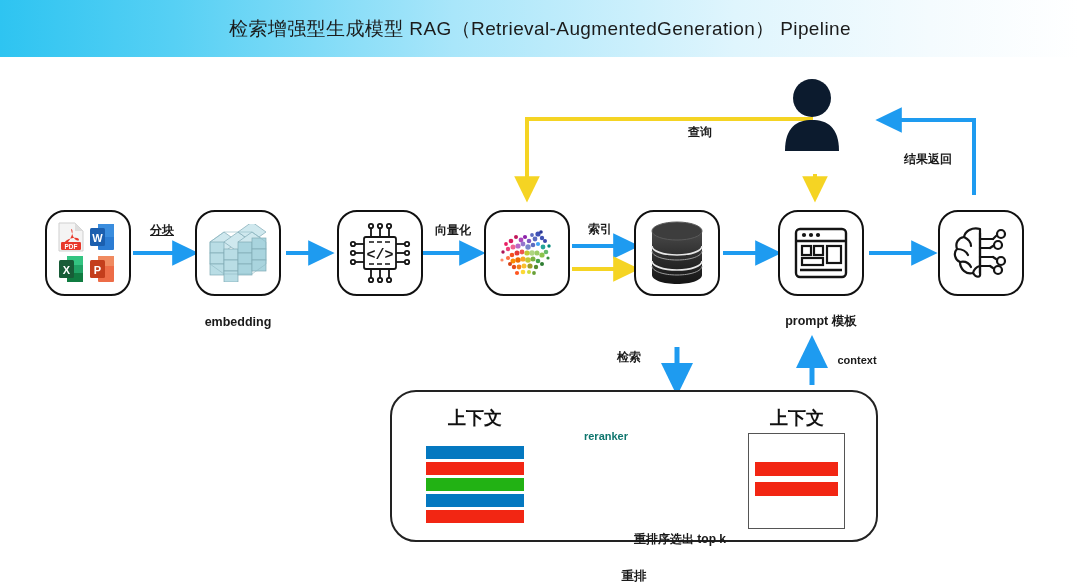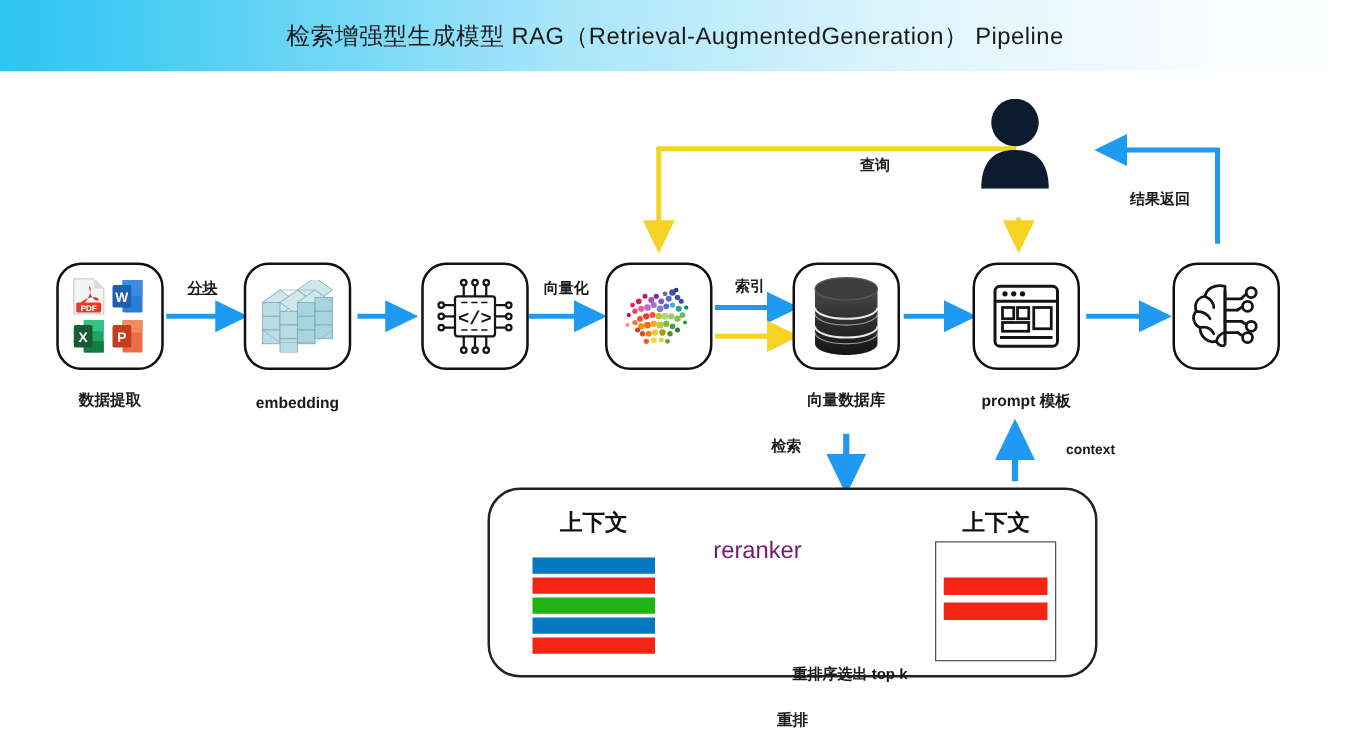--- a/index.html
+++ b/index.html
@@ -58,21 +58,21 @@
     border:2px solid #222;border-radius:26px;background:#fff;box-sizing:border-box;
   }
   .ctx-title{position:absolute;font-size:18px;font-weight:bold;color:#111;white-space:nowrap;}
   .bars{position:absolute;width:98px;}
   .bar{height:13px;margin-bottom:3px;}
   #right-ctx-box{
     position:absolute;border:1.5px solid #555;background:#fff;box-sizing:border-box;
   }
   .rbar{position:absolute;height:14px;background:#F22613;}
   #reranker-label{
-    position:absolute;font-size:19px;font-weight:normal;color:#701a75;white-space:nowrap;
+    position:absolute;font-size:11px;font-weight:bold;color:#0f766e;white-space:nowrap;
   }
   #bottom-label{
     position:absolute;font-size:12.5px;font-weight:bold;color:#1a1a1a;
     white-space:nowrap;text-align:center;
   }
 </style>
 </head>
 <body>
 
 <div id="header">
@@ -169,21 +169,20 @@
       <div class="docicon ppt">
         <svg width="26" height="30" viewBox="0 0 26 30">
           <rect x="9" y="1" width="16" height="26" rx="1" fill="#ED6C47"></rect>
           <rect x="9" y="1" width="16" height="10" fill="#F08A60"></rect>
           <rect x="1" y="5" width="15" height="18" rx="1.5" fill="#C43E1C"></rect>
           <text x="8.5" y="18.5" font-size="11" font-weight="bold" fill="#fff" text-anchor="middle" font-family="Liberation Sans, sans-serif">P</text>
         </svg>
       </div>
     </div>
   </div>
-  <div class="node-label" style="left:8px;top:255px;">数据提取</div>
 
   <div class="node" style="left:195px;top:153px;">
     <svg class="cube" viewBox="0 0 64 58">
       <g>
 
         <g fill="#cfe8ee" stroke="#7fa9b4" stroke-width="0.7">
           <path d="M4,18 L18,8 L32,18 L18,28 Z"></path>
           <path d="M18,8 L32,-2 L46,8 L32,18 Z" transform="translate(0,10)"></path>
           <path d="M18,8 L32,-2 L46,8 L32,18 Z" transform="translate(14,0)"></path>
           <path d="M32,18 L46,8 L60,18 L46,28 Z"></path>
@@ -316,21 +315,20 @@
         <path d="M6,10 v44 c0,5 11,9 25,9 s25,-4 25,-9 V10 Z" fill="url(#dbg)"></path>
         <ellipse cx="31" cy="10" rx="25" ry="9" fill="#3d3d3d"></ellipse>
         <ellipse cx="31" cy="10" rx="25" ry="9" fill="none" stroke="#5a5a5a" stroke-width="1"></ellipse>
         <path d="M6,25 c0,5 11,9 25,9 s25,-4 25,-9" fill="none" stroke="#e8e8e8" stroke-width="1.6"></path>
         <path d="M6,30 c0,5 11,9 25,9 s25,-4 25,-9" fill="none" stroke="#9a9a9a" stroke-width="1"></path>
         <path d="M6,40 c0,5 11,9 25,9 s25,-4 25,-9" fill="none" stroke="#e8e8e8" stroke-width="1.6"></path>
         <path d="M6,45 c0,5 11,9 25,9 s25,-4 25,-9" fill="none" stroke="#9a9a9a" stroke-width="1"></path>
       </g>
     </svg>
   </div>
-  <div class="node-label" style="left:597px;top:255px;">向量数据库</div>
 
   <div class="node" style="left:778px;top:153px;">
     <svg width="60" height="60" viewBox="0 0 60 60">
       <g stroke="#141414" stroke-width="2.4" fill="none">
         <rect x="5" y="6" width="50" height="48" rx="4"></rect>
         <line x1="5" y1="18" x2="55" y2="18"></line>
         <line x1="9" y1="47" x2="51" y2="47"></line>
       </g>
       <g fill="#141414">
         <circle cx="13" cy="12" r="2.1"></circle>
@@ -372,21 +370,21 @@
       </g>
     </svg>
   </div>
 
   <div class="edge-label" style="left:134px;top:165px;width:56px;text-decoration:underline;">分块</div>
   <div class="edge-label" style="left:418px;top:165px;width:70px;">向量化</div>
   <div class="edge-label" style="left:570px;top:164px;width:60px;">索引</div>
   <div class="edge-label" style="left:646px;top:67px;width:66px;text-align:right;">查询</div>
   <div class="edge-label" style="left:888px;top:72px;width:80px;margin-top:22px;">结果返回</div>
   <div class="edge-label" style="left:600px;top:292px;width:58px;">检索</div>
-  <div class="edge-label thin" style="left:822px;top:297px;width:70px;text-align:right;font-size:11px;">context</div>
+  <div class="edge-label thin" style="left:822px;top:297px;width:70px;text-align:center;font-size:11px;">context</div>
 
   <div id="rerank-panel"></div>
 
   <div class="ctx-title" style="left:430px;top:349px;width:90px;text-align:center;">上下文</div>
   <div class="ctx-title" style="left:752px;top:349px;width:90px;text-align:center;">上下文</div>
 
   <div class="bars" style="left:426px;top:389px;">
     <div class="bar" style="background:#0478C0;"></div>
     <div class="bar" style="background:#F22613;"></div>
     <div class="bar" style="background:#22B214;"></div>

